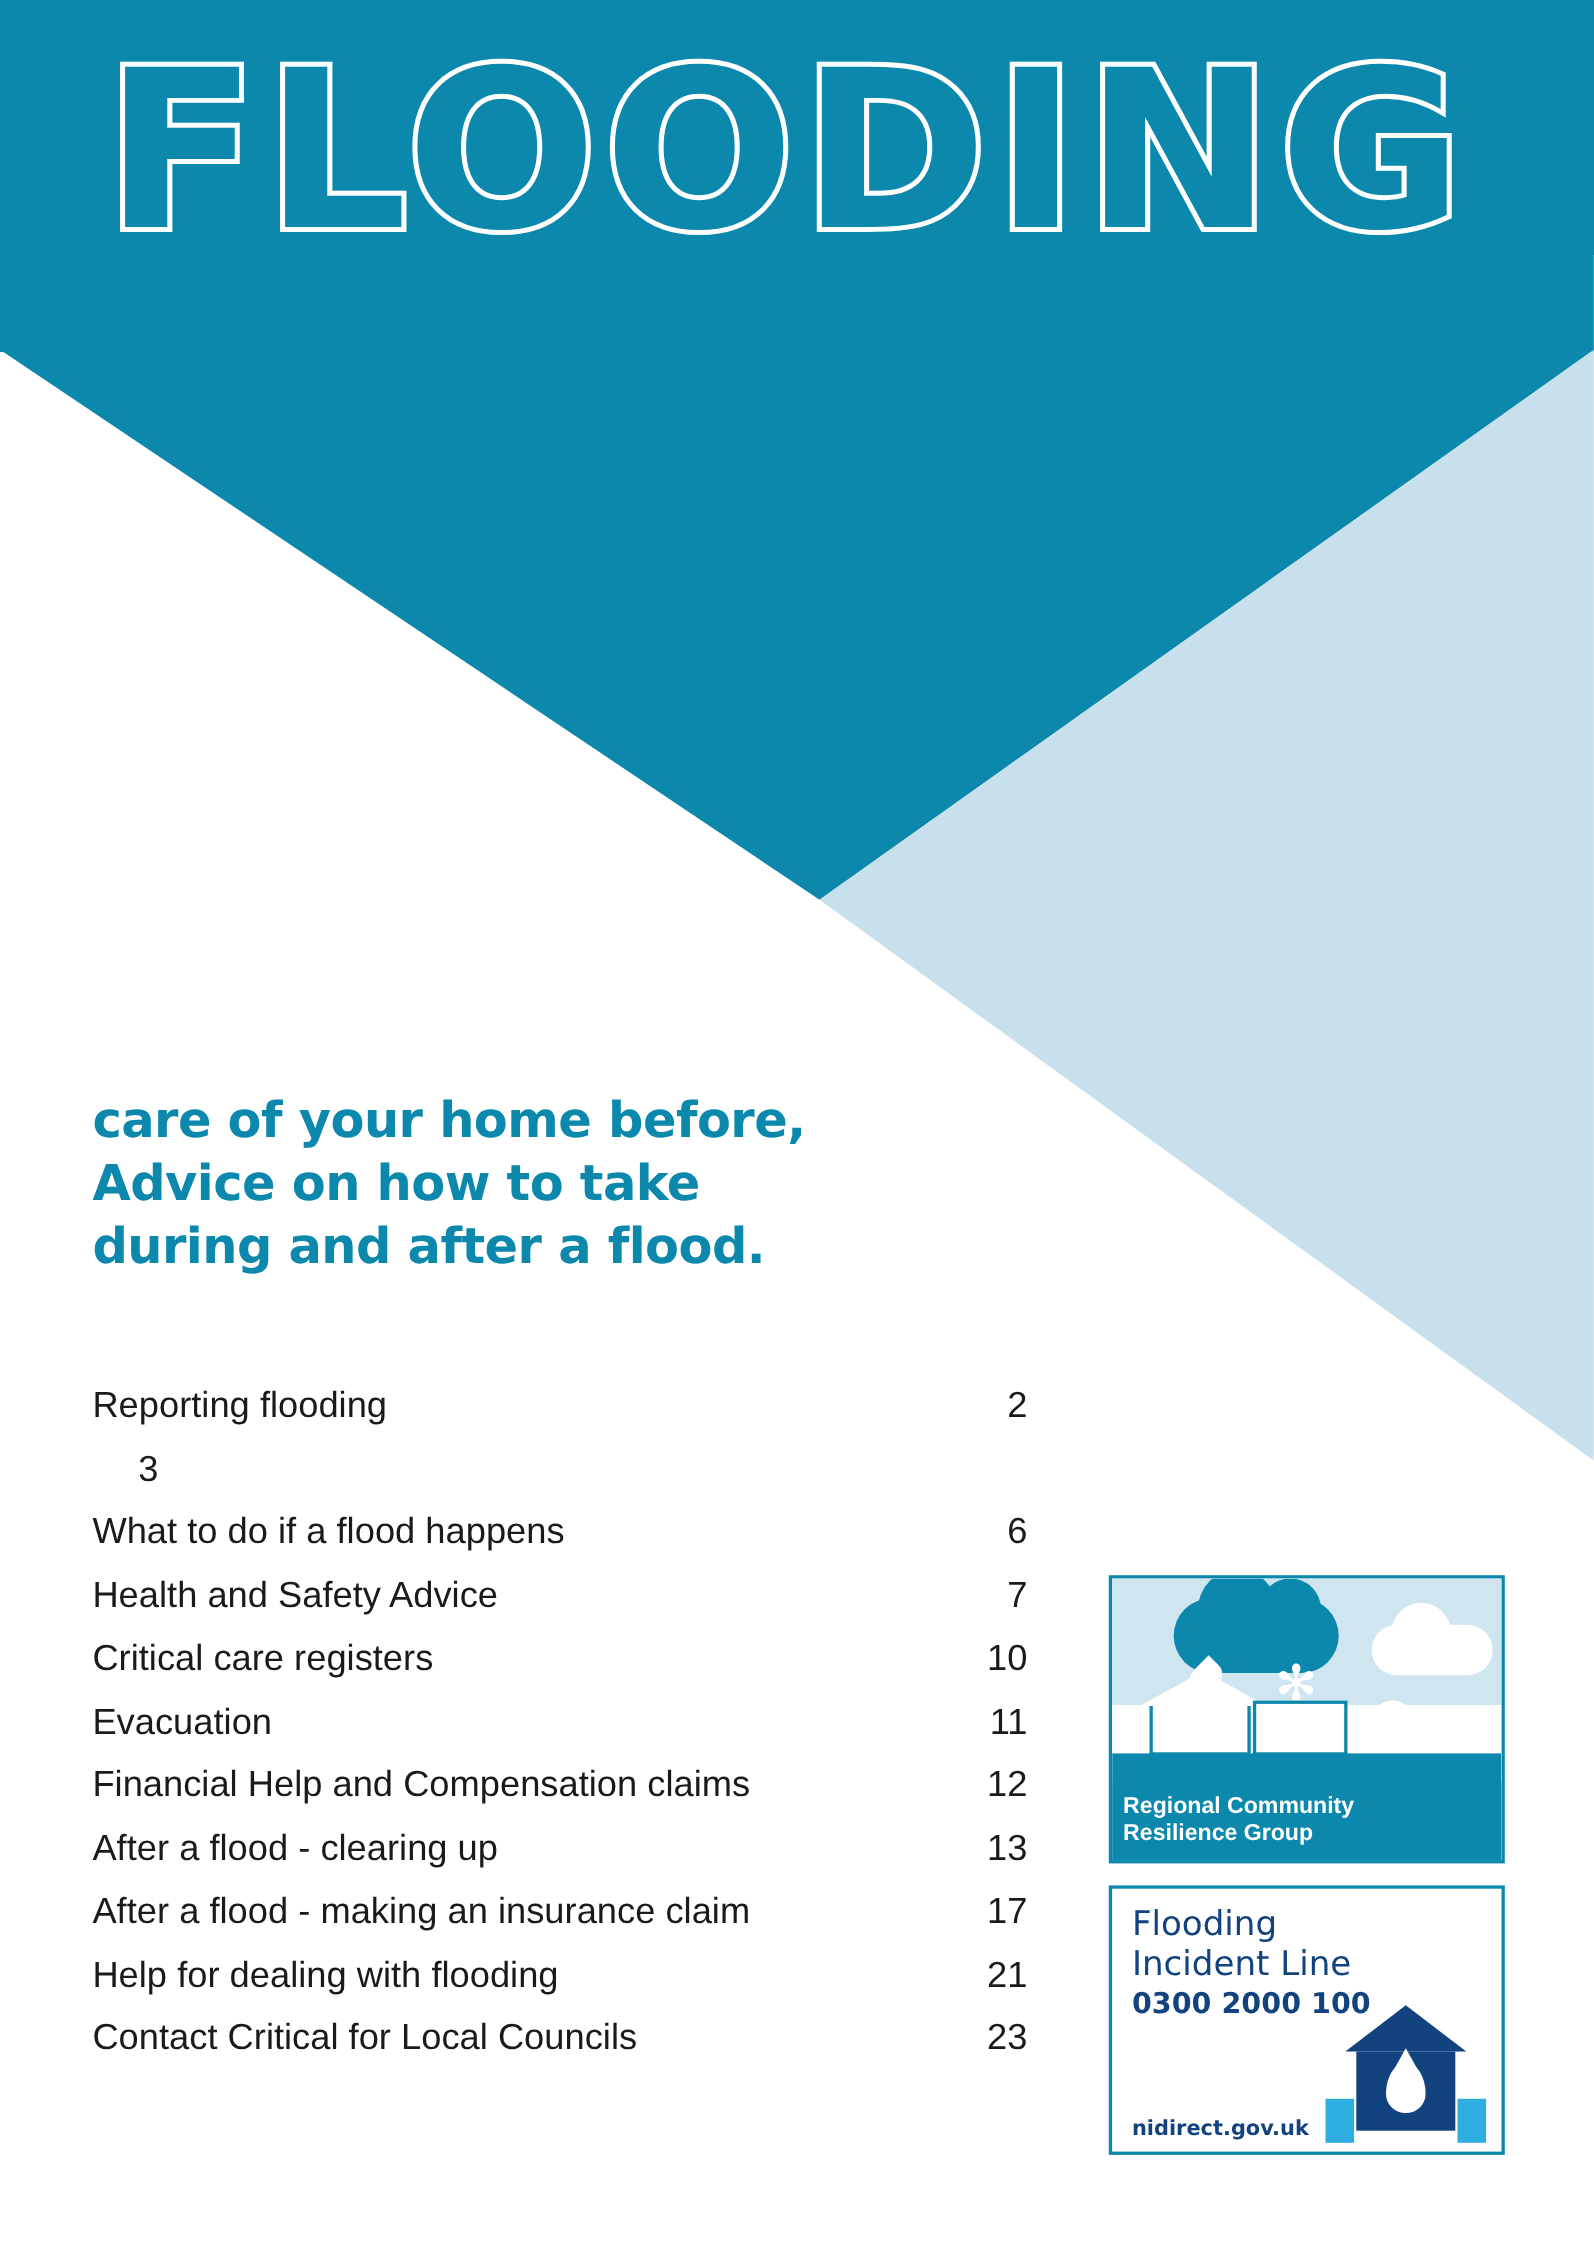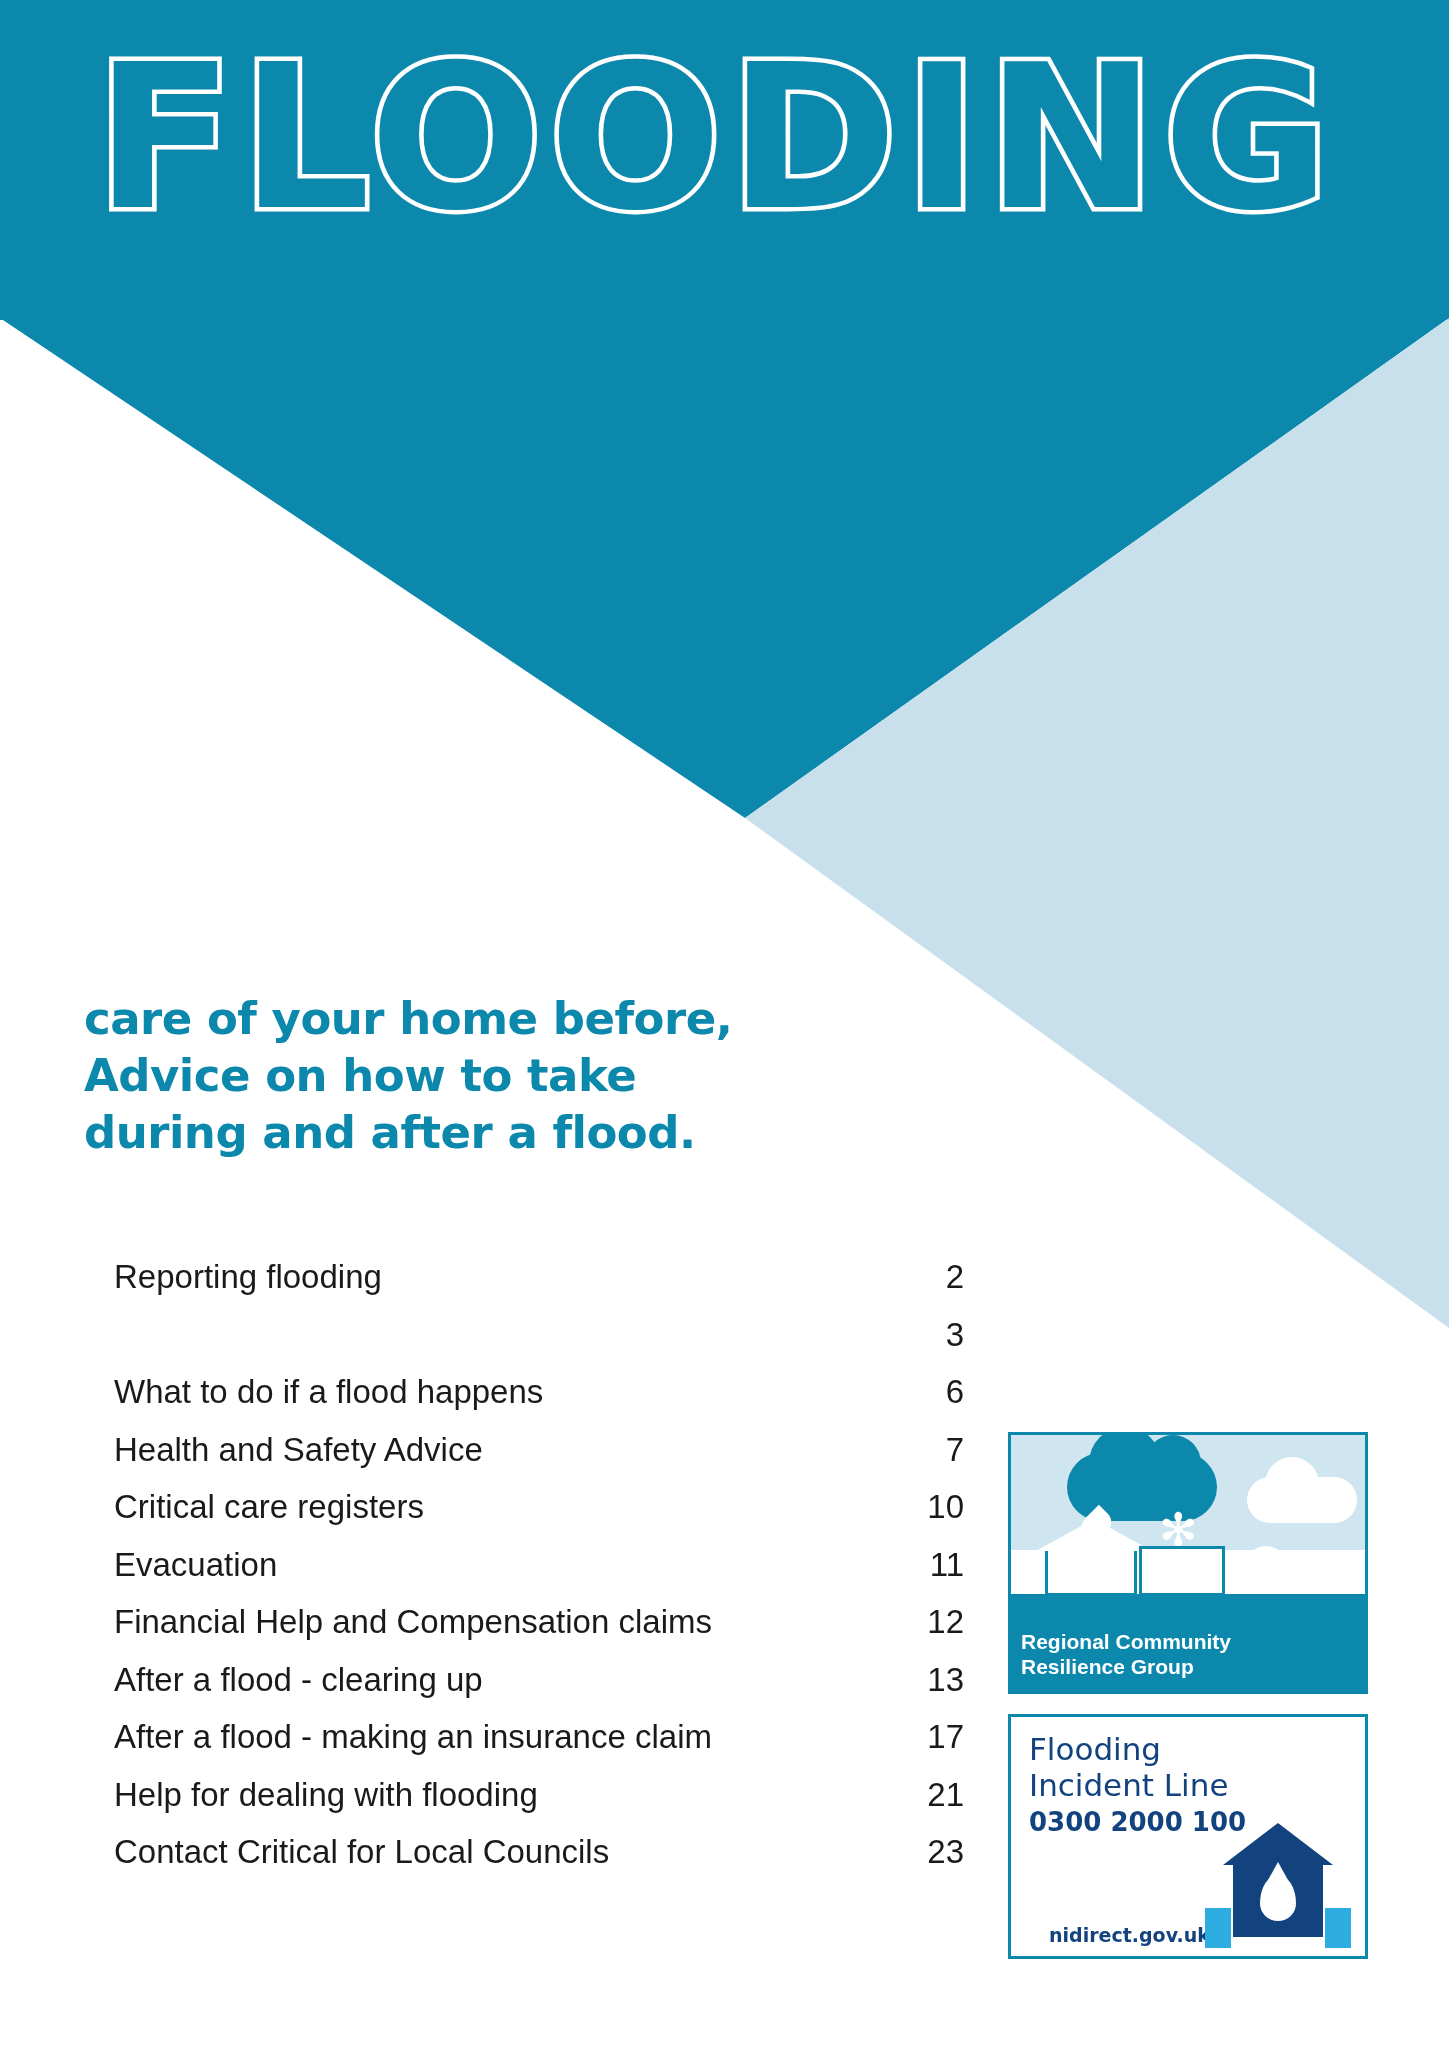--- a/index.html
+++ b/index.html
@@ -88,21 +88,20 @@
   #contents {
     position: absolute;
     left: 84px;
     top: 1258px;
     width: 880px;
   }
   .toc-row {
     display: flex;
     align-items: baseline;
     height: 57.5px;
-    justify-content: flex-end;
   }
   .toc-title {
     flex: 0 0 790px;
     font-size: 33px;
     color: #1a1a1a;
     white-space: nowrap;
   }
   .toc-page {
     flex: 0 0 60px;
     text-align: right;
@@ -174,21 +173,21 @@
   .fil-url {
     position: absolute;
     left: 18px;
     bottom: 10px;
     font-family: "DejaVu Sans", sans-serif;
     font-size: 19px;
     color: #12437f;
     white-space: nowrap;
   }
   .fil-url b { font-weight: 700; }
-  .fil-url .ni { font-weight: 700; margin-left: 20px; }
+  .fil-url .ni { font-weight: 700; }
   .fil-house {
     position: absolute;
     right: 12px;
     bottom: 8px;
     width: 150px;
     height: 125px;
   }
 
   
   .sun {

